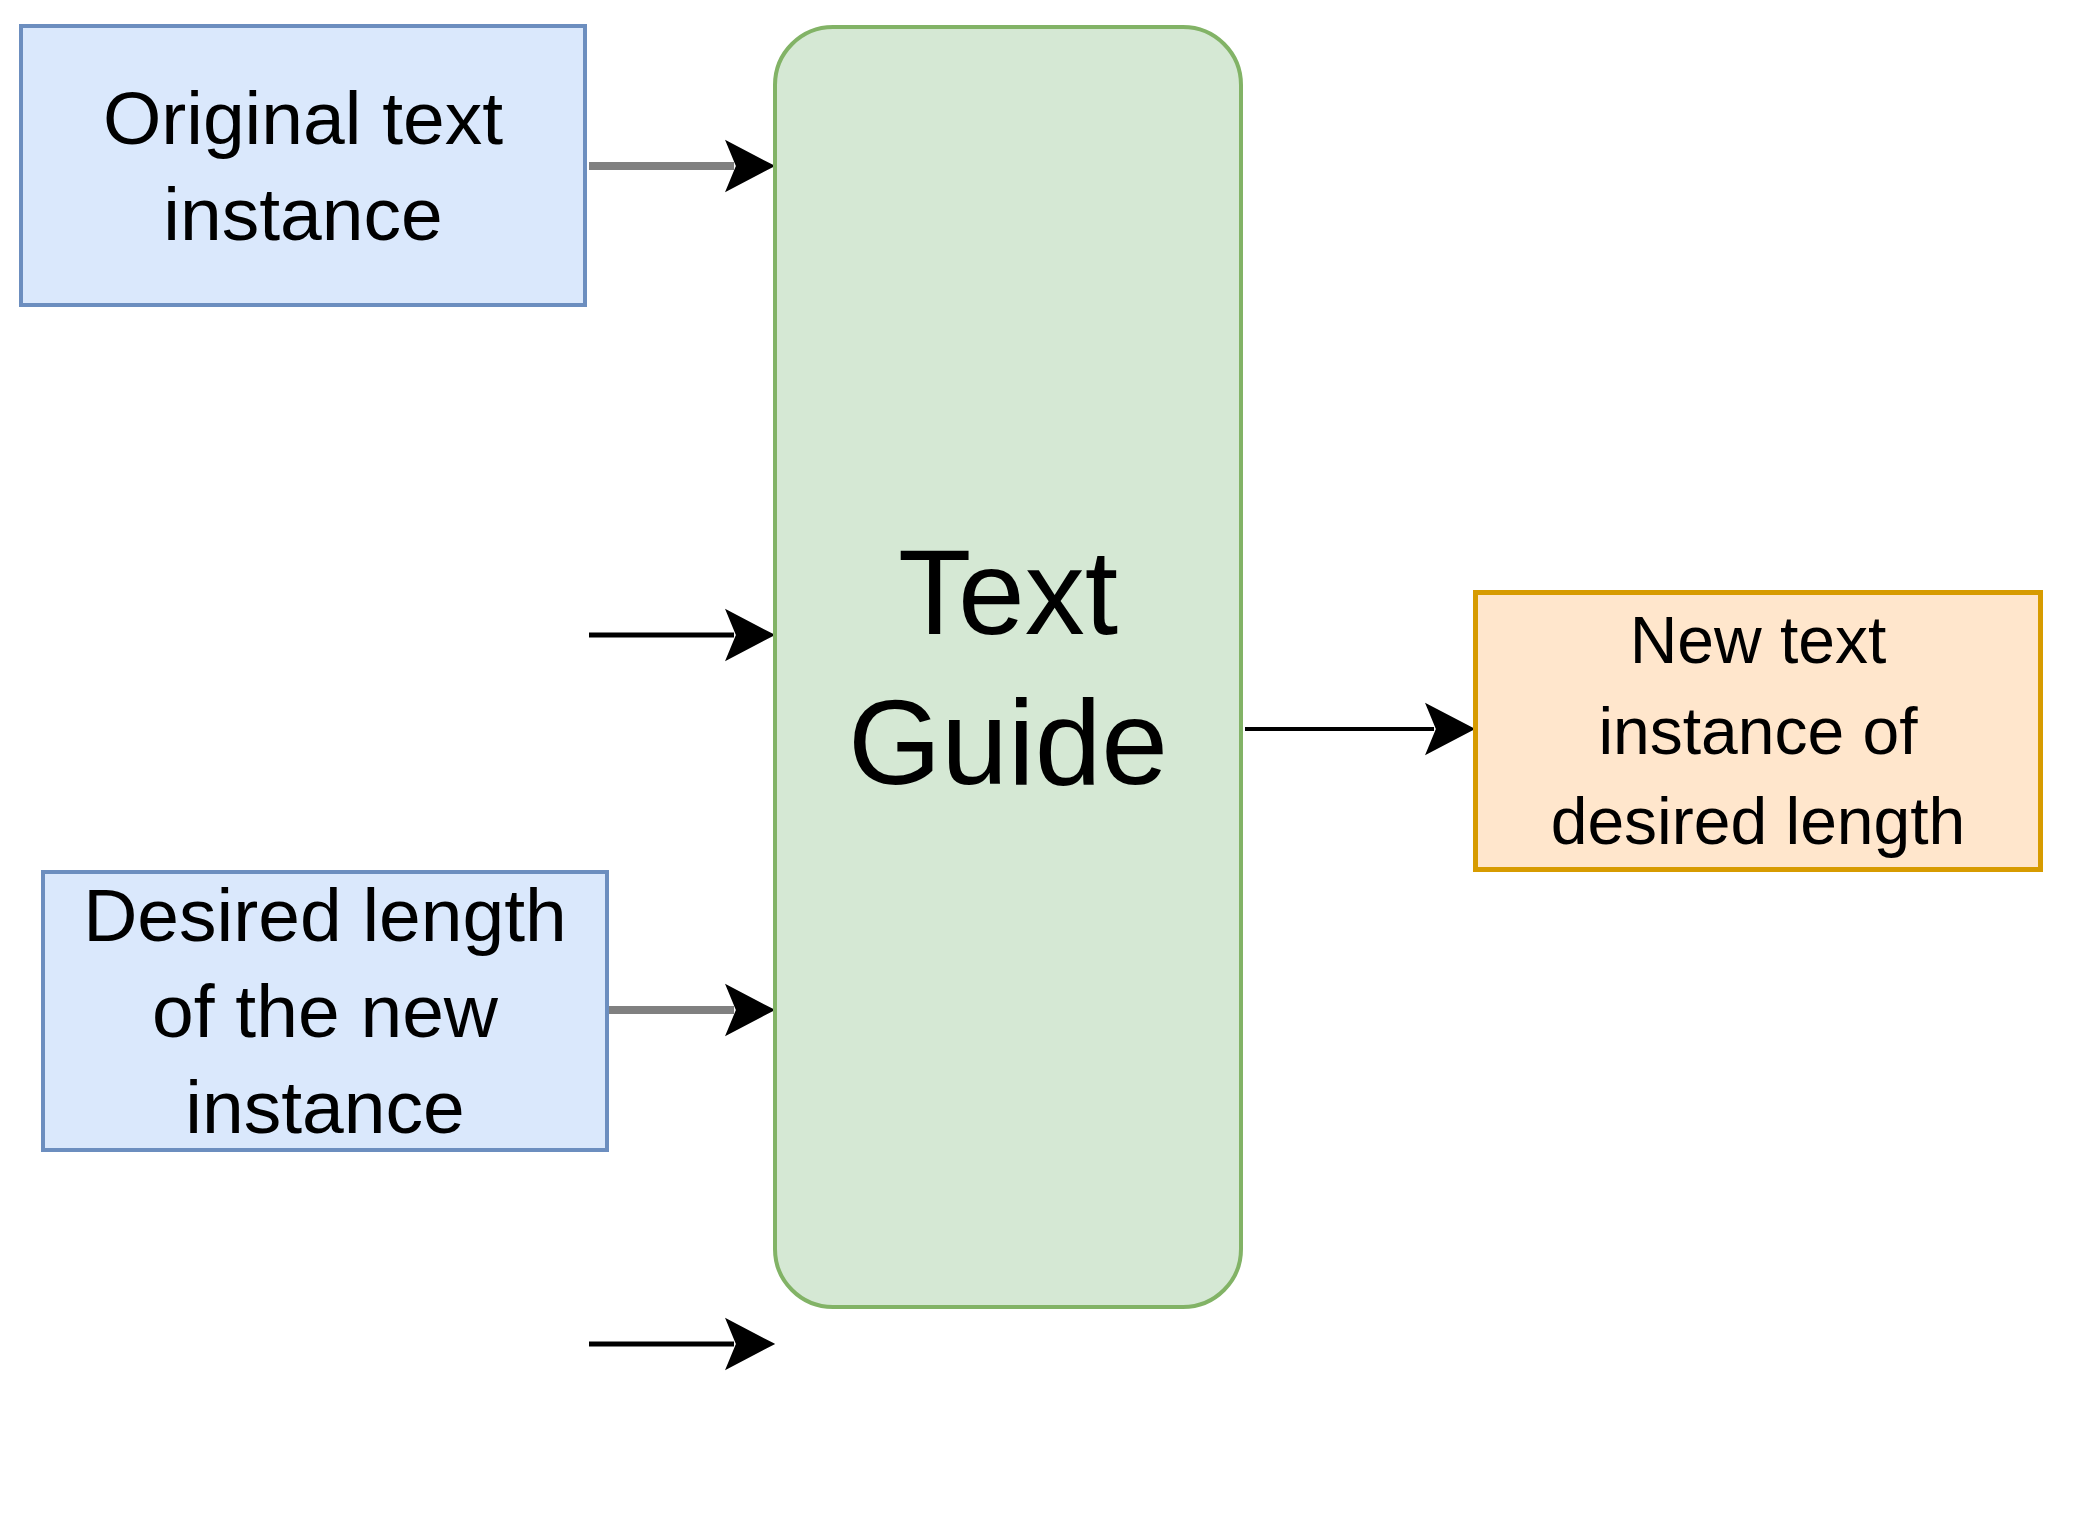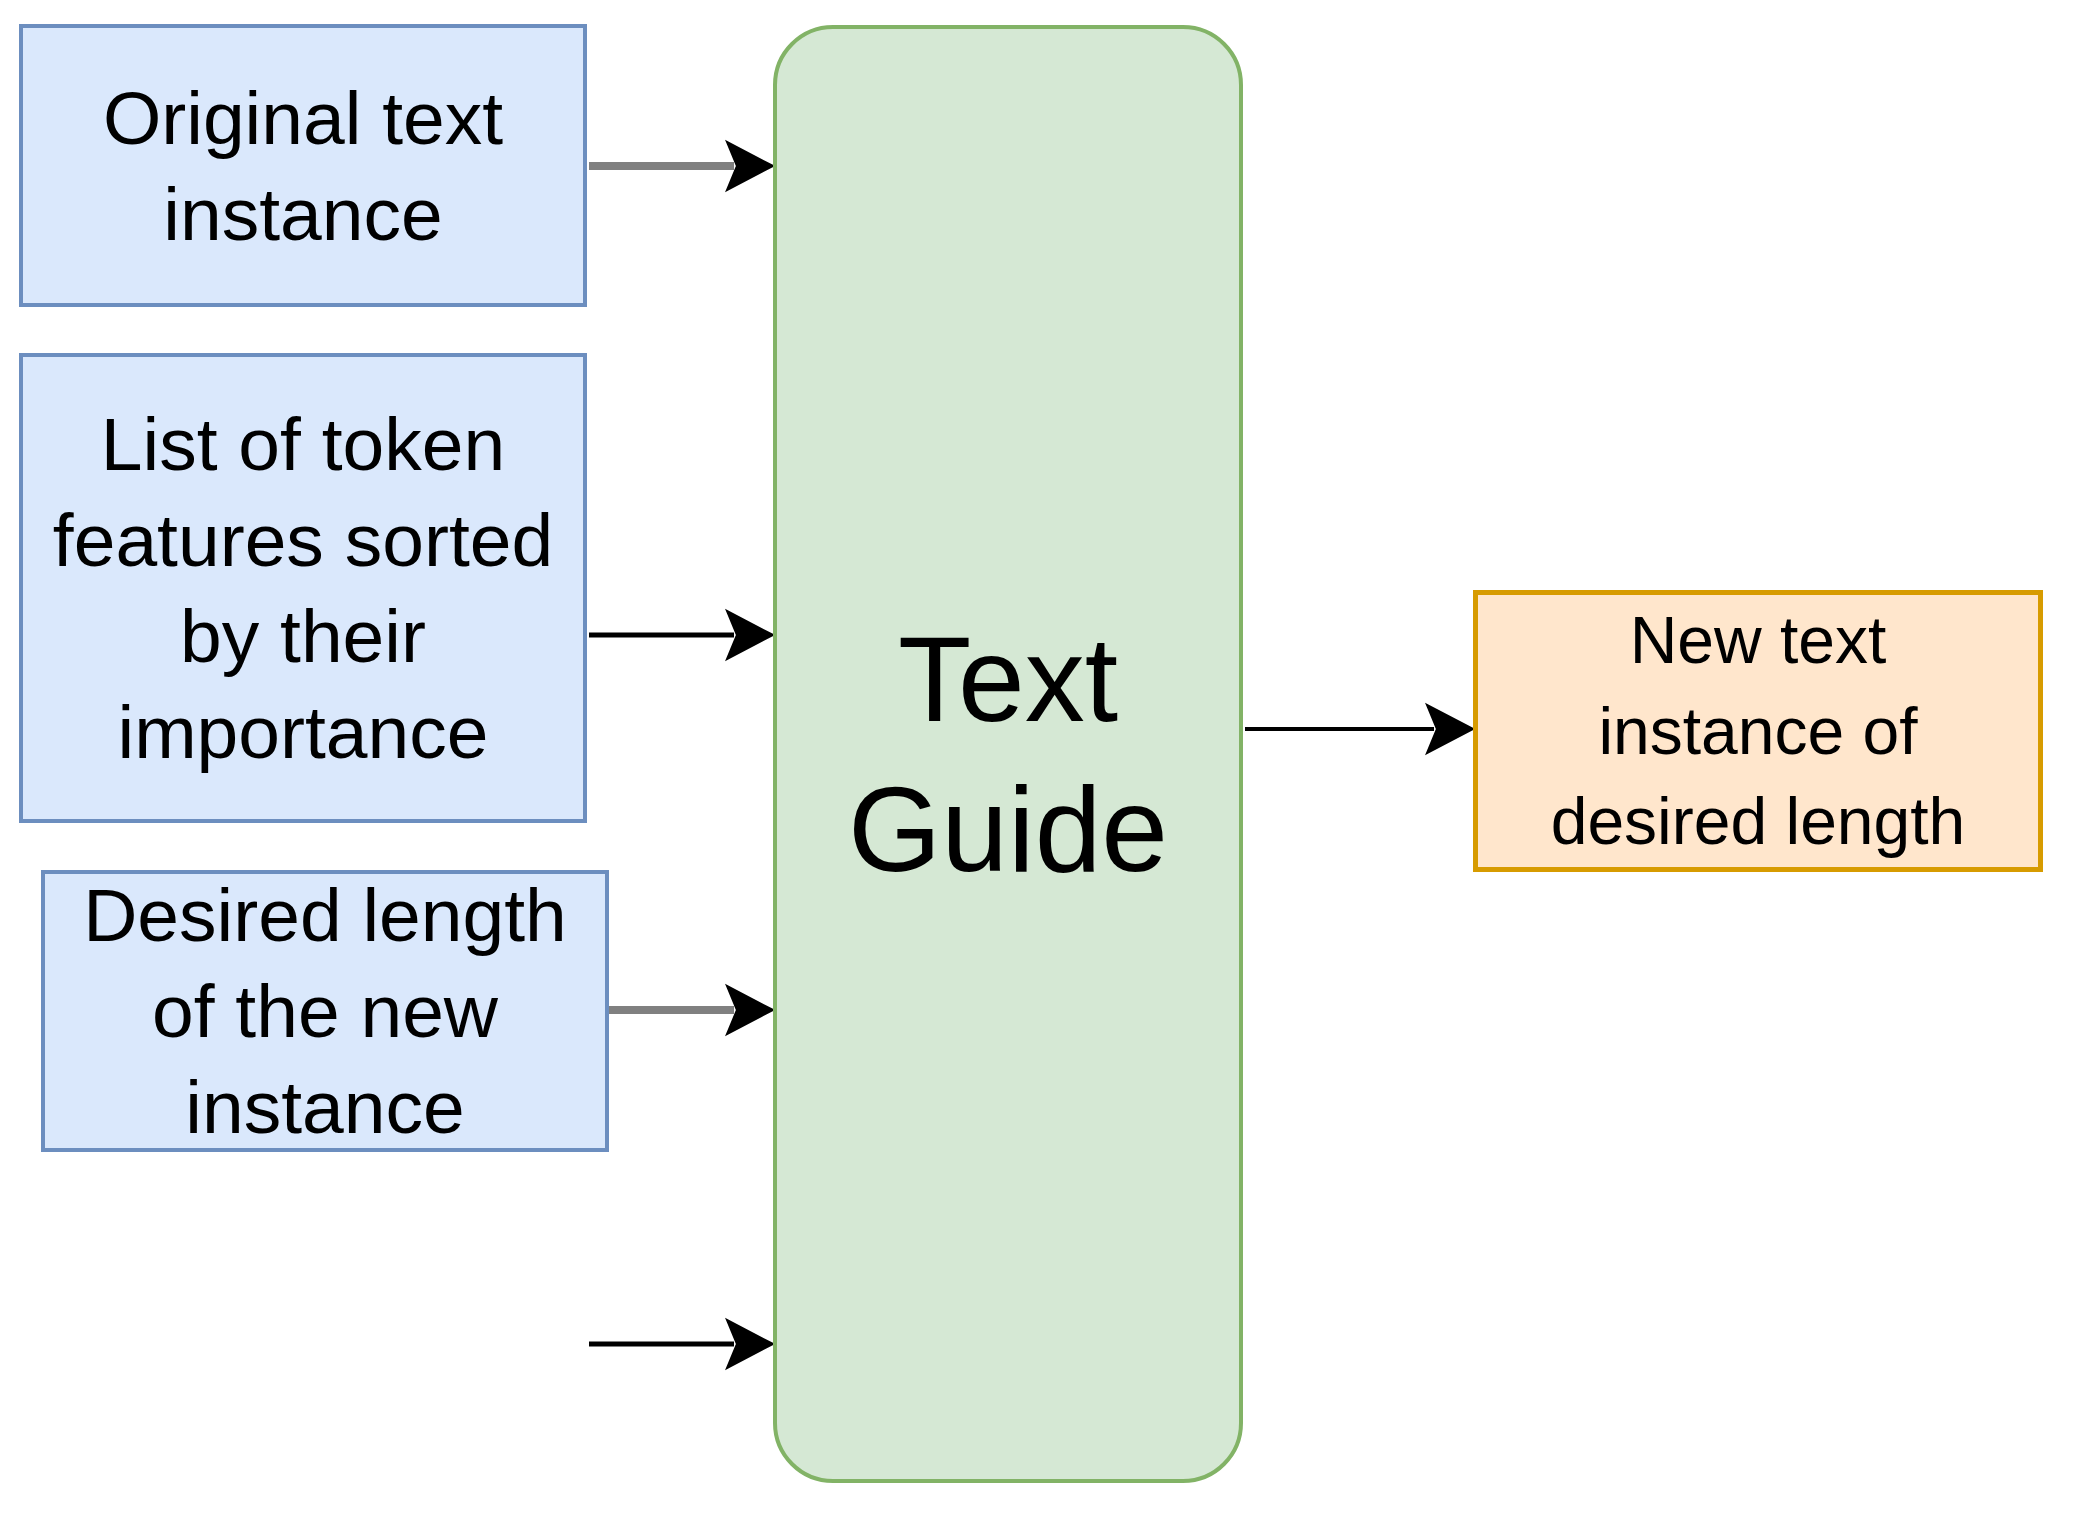--- a/index.html
+++ b/index.html
@@ -39,21 +39,21 @@
   .input-4 { top: 1202px; height: 301px; }
   .process-node {
     background: #d5e8d4;
     border: 4px solid #82b366;
     border-radius: 60px;
     font-size: 120px;
     line-height: 1.25;
     left: 773px;
     top: 25px;
     width: 470px;
-    height: 1458px;
+    height: 1284px;
     padding: 0 4px;
   }
   .output-node {
     background: #ffe6cc;
     border: 5px solid #d79b00;
     font-size: 66px;
     line-height: 1.37;
     left: 1473px;
     top: 590px;
     width: 570px;
@@ -99,23 +99,20 @@
     <g>
       <line x1="1245" y1="729" x2="1434" y2="729" stroke="#000000" stroke-width="4"></line>
       <polygon points="1473,729 1427,705 1437,729 1427,753" fill="#000000" stroke="#000000" stroke-width="2"></polygon>
     </g>
   </svg>
 
   <div class="node input-node input-1">
     <span>Original text instance</span>
   </div>
 
-  <div class="node input-node input-2">
-    <span>List of token features sorted by their importance</span>
-  </div>
 
   <div class="node input-node input-3">
     <span>Desired length of the new instance</span>
   </div>
 
 
   <div class="node process-node">
     <span>Text Guide</span>
   </div>
 

